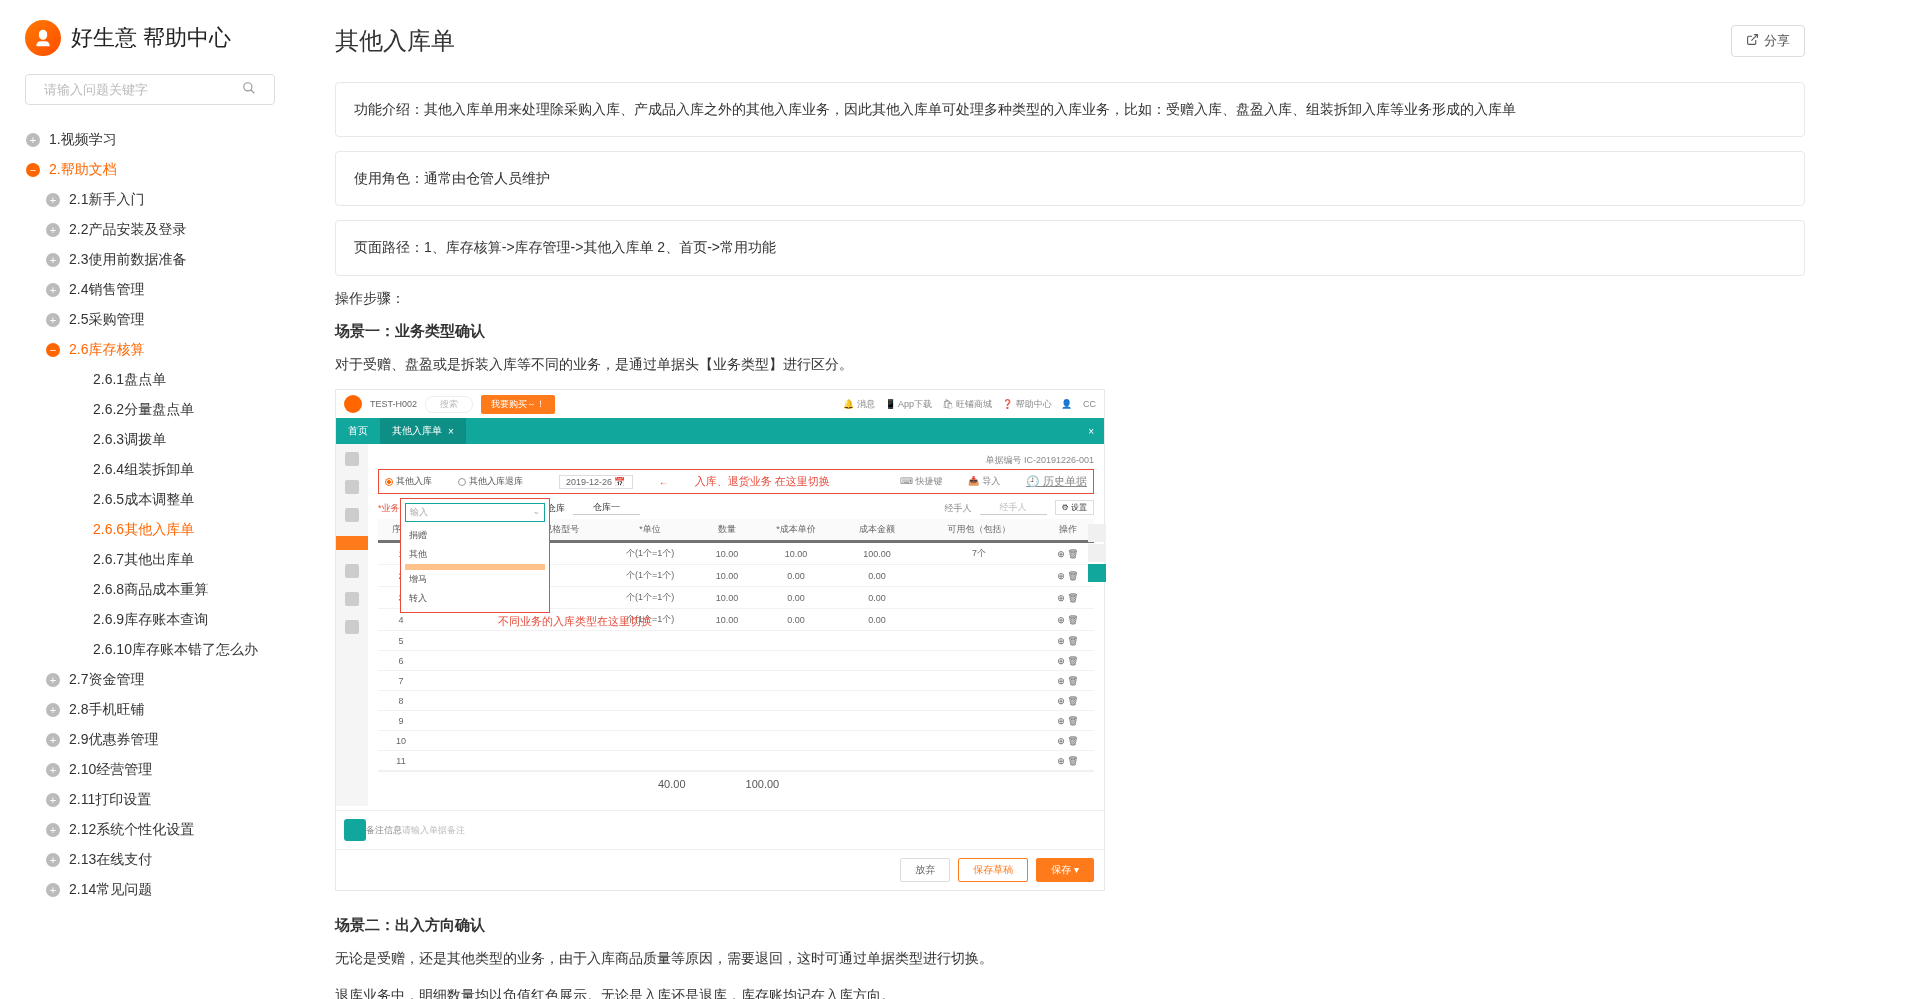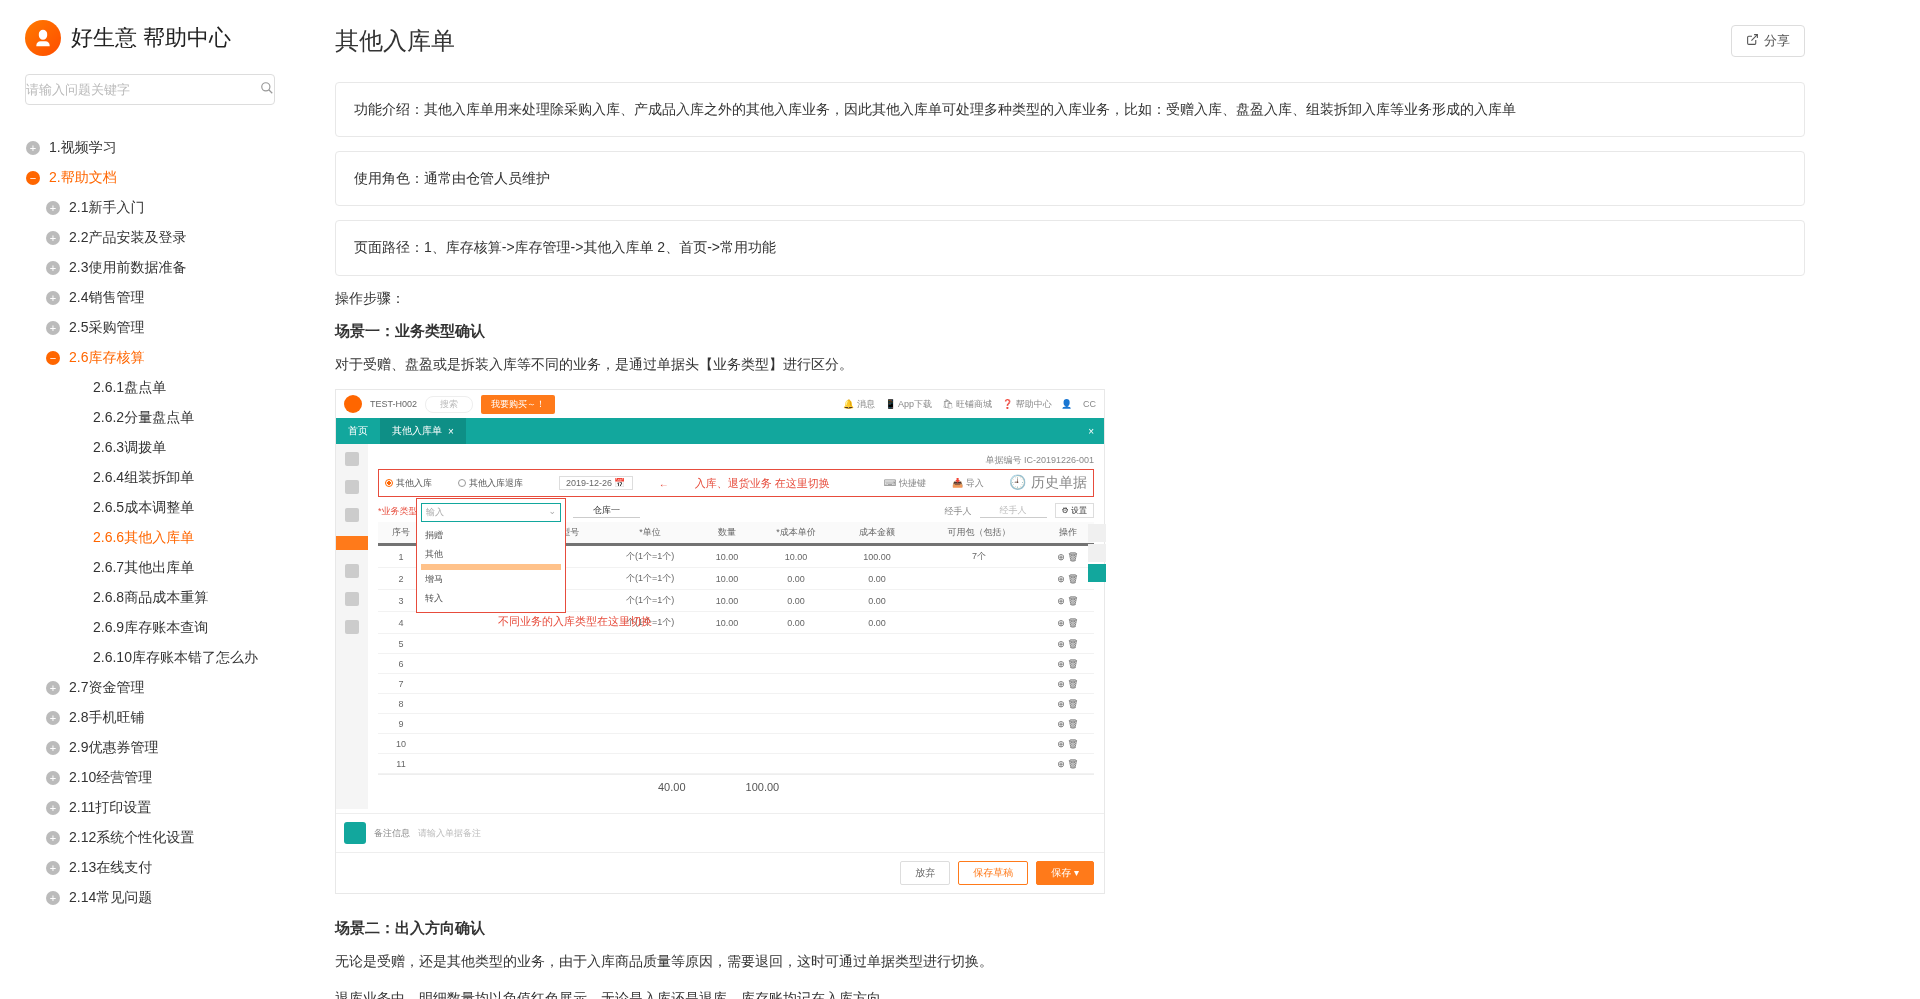--- a/index.html
+++ b/index.html
@@ -3,21 +3,21 @@
 <meta charset="utf-8">
 <style>
 * { margin: 0; padding: 0; box-sizing: border-box; }
 body { font-family: "Microsoft YaHei", Arial, sans-serif; background: #fff; color: #333; font-size: 14px; }
 .container { display: flex; min-height: 100vh; }
 .sidebar { width: 295px; padding: 20px 20px 20px 25px; background: #fff; }
 .logo-row { display: flex; align-items: center; margin-bottom: 18px; }
 .logo-icon { width: 36px; height: 36px; border-radius: 50%; background: linear-gradient(135deg, #ff7a00, #ff4d00); display: flex; align-items: center; justify-content: center; margin-right: 10px; }
 .logo-icon svg { width: 20px; height: 20px; }
 .brand-title { font-size: 22px; font-weight: 500; color: #222; }
-.search-wrap { position: relative; margin-bottom: 28px; border: 1px solid #ddd; border-radius: 4px; display: flex; align-items: center; padding: 6px 0; }
+.search-wrap { position: relative; margin-bottom: 20px; border: 1px solid #ddd; border-radius: 4px; display: flex; align-items: center; padding: 6px 18px; }
 .search-wrap input { border: none; outline: none; flex: 1; font-size: 13px; color: #333; }
 .search-wrap input::placeholder { color: #bbb; }
 .search-icon { color: #999; font-size: 14px; }
 .nav { list-style: none; }
 .nav-item { display: flex; align-items: center; padding: 6px 0; cursor: pointer; color: #333; font-size: 14px; }
 .nav-item.active { color: #ff6600; }
 .nav-item .toggle-ico { width: 16px; height: 16px; margin-right: 8px; display: inline-flex; align-items: center; justify-content: center; color: #bbb; }
 .nav-item.active .toggle-ico { color: #ff6600; }
 .nav-item.open .toggle-ico { color: #ff6600; }
 .nav-sub { list-style: none; padding-left: 20px; }
@@ -49,32 +49,32 @@
 .ss-left-nav .ico.hl { background: #ff7a1a; width: 32px; border-radius: 0; }
 .ss-content { flex: 1; padding: 8px 10px 10px; position: relative; }
 .ss-row1 { display: flex; align-items: center; gap: 26px; border: 1.5px solid #e74c3c; padding: 4px 6px; margin-bottom: 6px; }
 .ss-radio { font-size: 9px; color: #555; }
 .ss-radio .dot { display: inline-block; width: 8px; height: 8px; border-radius: 50%; border: 1px solid #999; margin-right: 3px; vertical-align: middle; }
 .ss-radio.sel .dot { border-color: #ff6600; background: radial-gradient(#ff6600 40%, transparent 42%); }
 .ss-date { margin-left: 10px; font-size: 9px; color: #666; border: 1px solid #ddd; padding: 1px 6px; }
 .ss-red-arrow { color: #e74c3c; font-size: 10px; }
 .ss-red-text { color: #e74c3c; font-size: 11px; }
 .ss-row2 { display: flex; align-items: flex-end; gap: 8px; margin-bottom: 4px; font-size: 9px; }
-.ss-dropdown-box { border: 1.5px solid #e74c3c; padding: 4px; width: 150px; background: #fff; position: absolute; top: 54px; left: 48px; z-index: 5; }
+.ss-dropdown-box { border: 1.5px solid #e74c3c; padding: 4px; width: 150px; background: #fff; position: absolute; top: 54px; left: 32px; z-index: 5; }
 .ss-dd-input { border: 1px solid #12a79d; padding: 2px 4px; font-size: 9px; color: #aaa; margin-bottom: 4px; display: flex; justify-content: space-between; }
 .ss-dd-item { padding: 3px 4px; font-size: 9px; color: #555; }
 .ss-dd-item.hl { background: #ffc28a; }
 .ss-table { width: 100%; border-collapse: collapse; font-size: 9px; margin-top: 4px; }
 .ss-table th { background: #fafafa; padding: 4px; color: #666; font-weight: normal; text-align: center; border-bottom: 3px solid #737373; }
 .ss-table td { padding: 4px; text-align: center; color: #666; border-bottom: 1px solid #f2f2f2; height: 20px; }
 .ss-table th.orange { background: #ff7a1a; color: #fff; }
 .ss-annot2 { color: #e74c3c; font-size: 11px; position: absolute; top: 170px; left: 130px; }
 .ss-arrow2 { position: absolute; top: 145px; left: 100px; color: #e74c3c; font-size: 20px; transform: rotate(-30deg); }
 .ss-totals { display: flex; gap: 60px; padding: 6px 0 6px 280px; font-size: 11px; color: #555; border-top: 1px solid #eee; }
-.ss-remark-row { display: flex; align-items: center; gap: 8px; padding: 8px; border-top: 1px solid #eee; margin-top: 4px; }
+.ss-remark-row { display: flex; align-items: center; gap: 0; padding: 8px; border-top: 1px solid #eee; margin-top: 4px; }
 .ss-remark-ico { width: 22px; height: 22px; background: #12a79d; border-radius: 3px; }
 .ss-remark-input { flex: 1; font-size: 9px; color: #bbb; }
 .ss-footer-btns { display: flex; justify-content: flex-end; gap: 8px; padding: 8px 10px; border-top: 1px solid #eee; }
 .ss-btn { border: 1px solid #ddd; padding: 4px 14px; font-size: 10px; border-radius: 2px; background: #fff; color: #666; }
 .ss-btn.outline-orange { border-color: #ff7a1a; color: #ff7a1a; }
 .ss-btn.fill-orange { background: #ff7a1a; color: #fff; border-color: #ff7a1a; }
 .ss-right-tools { position: absolute; right: -2px; top: 80px; display: flex; flex-direction: column; gap: 2px; }
 .ss-right-tools .t { width: 18px; height: 18px; background: #f0f0f0; }
 .ss-right-tools .t.teal { background: #12a79d; }
 .ss-top-toolbar { display: flex; justify-content: flex-end; gap: 10px; font-size: 9px; color: #888; padding: 2px 0; }
@@ -284,21 +284,21 @@
             <span><span>单据编号</span> <span>IC-20191226-001</span></span>
           </div>
           <div class="ss-row1">
             <span class="ss-radio sel"><span class="dot"></span><span>其他入库</span></span>
             <span class="ss-radio"><span class="dot"></span><span>其他入库退库</span></span>
             <span class="ss-date"><span>2019-12-26</span> 📅</span>
             <span class="ss-red-arrow">←</span>
             <span class="ss-red-text">入库、退货业务 在这里切换</span>
             <span style="margin-left:auto;font-size:9px;color:#888;">⌨ <span>快捷键</span></span>
             <span style="font-size:9px;color:#888;">📥 <span>导入</span></span>
-            <span style="font-size:14px;color:#888;">🕘 <span>历史单据</span></span>
+            <span style="font-size:11px;color:#888;text-decoration:underline;">🕘 <span>历史单据</span></span>
           </div>
           <div class="ss-row2">
             <span style="color:#e74c3c;">*业务类型</span>
             <span style="width:110px;"></span>
             <span>*仓库</span>
             <span style="border-bottom:1px solid #ccc;padding:0 20px;">仓库一</span>
             <span style="margin-left:auto;color:#888;">经手人</span>
             <span style="border-bottom:1px solid #ccc;padding:0 20px;color:#bbb;">经手人</span>
             <span style="border:1px solid #ddd;padding:1px 6px;font-size:8px;">⚙ 设置</span>
           </div>

